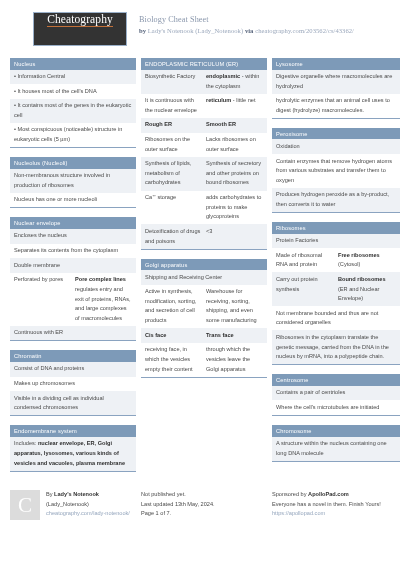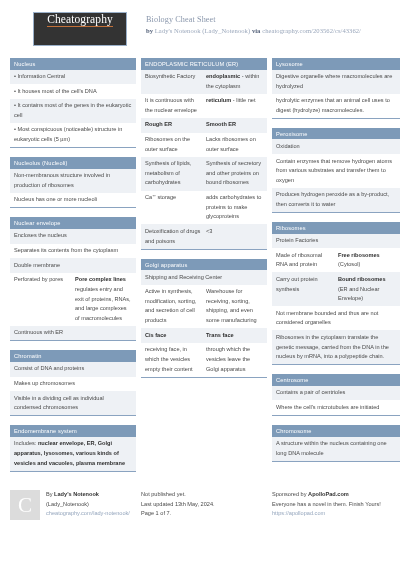--- a/index.html
+++ b/index.html
@@ -44,21 +44,21 @@
   .logo-text {
     color: #ffffff;
     font-family: "Liberation Serif", "DejaVu Serif", serif;
     font-size: 11.5px;
     letter-spacing: 0.1px;
     border-bottom: 1.4px solid #c2703a;
     padding-bottom: 0px;
     line-height: 13px;
   }
   .title-block {
-    margin-left: 19px;
+    margin-left: 12px;
     padding-top: 2px;
     line-height: 1.35;
   }
   .sheet-title {
     font-size: 8.2px;
     color: #8a97ac;
     letter-spacing: 0.1px;
   }
   .byline {
     font-size: 6.6px;

